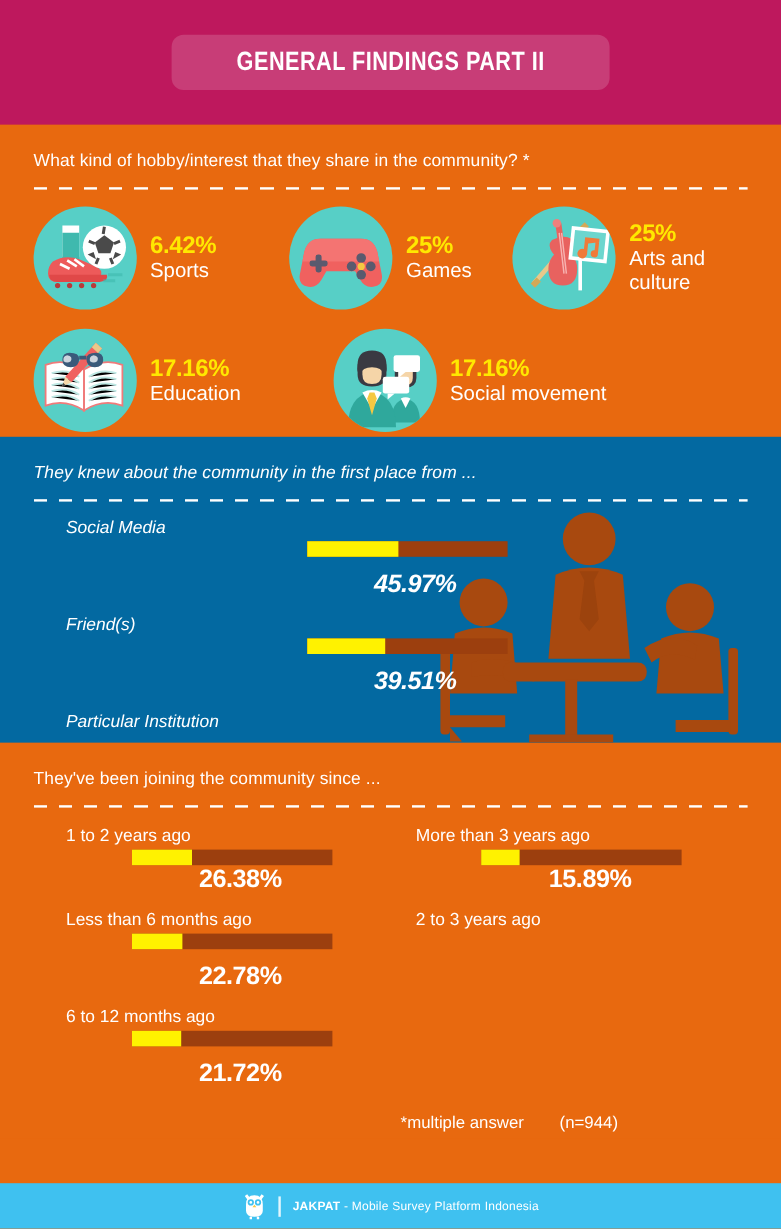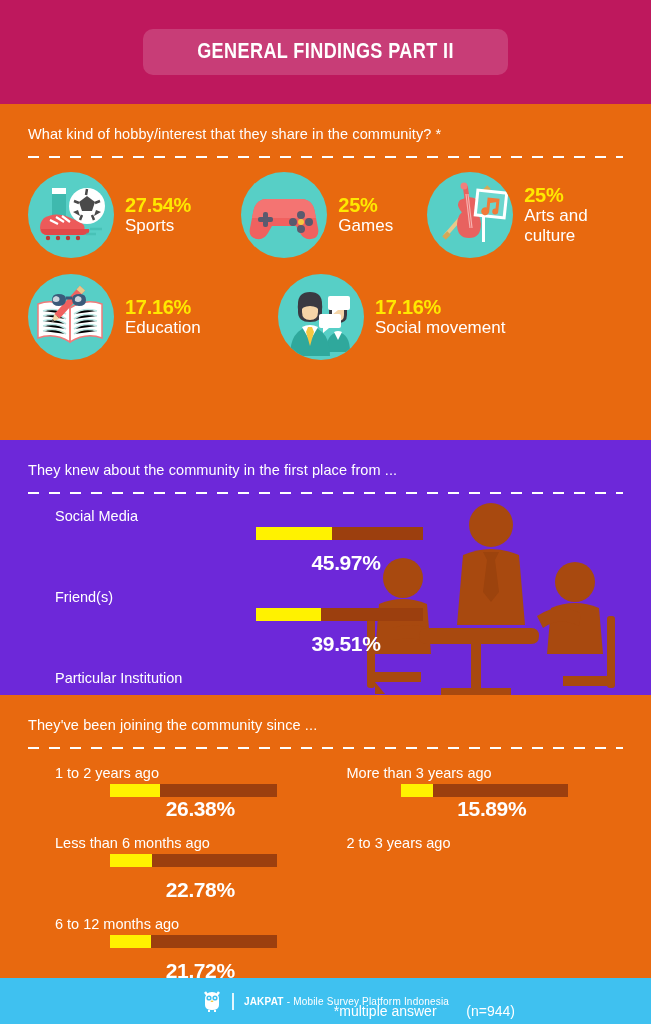--- a/index.html
+++ b/index.html
@@ -24,33 +24,33 @@
   .title-badge span {
     color:#FFFFFF; font-size:22px; font-weight:bold;
     letter-spacing:0.5px;
     transform:scaleX(0.82); display:inline-block;
     transform-origin:center;
   }
 
   
   .section { padding:22px 28px 0; position:relative; }
   .sect-orange { background:#E8690F; }
-  .sect-dark   { background:#6d28d9; }
+  .sect-dark   { background:#0369a1;font-style:italic; }
   .sect-head {
     color:#FFFFFF; font-size:14.5px; letter-spacing:0.1px;
     margin-bottom:14px; position:relative; z-index:3;
   }
   .dashes {
     height:2px; margin-bottom:8px; position:relative; z-index:3;
     background-image:repeating-linear-gradient(to right,
       #FFFFFF 0px, #FFFFFF 11px, transparent 11px, transparent 21px);
   }
 
   
-  .hobby-sect { height:336px; }
+  .hobby-sect { height:260px; }
   .hobby-row { display:flex; position:relative; z-index:3; }
   .hobby-row.r1 { margin-top:14px; }
   .hobby-row.r2 { margin-top:16px;gap:32px; }
   .hobby-item { display:flex; align-items:center; }
   .hi-sports { width:218px; }
   .hi-games  { width:190px; }
   .hi-arts   { width:200px; }
   .hi-edu    { width:218px; }
   .hi-social { width:230px; }
 
@@ -94,21 +94,21 @@
   .since-right { width:300px; padding-left:15px; }
   .since-left .bars, .since-right .bars { padding-left:0; }
   .footnote {
     color:#FFFFFF; font-size:14px; text-align:right;
     padding-right:108px; margin-top:6px; position:relative; z-index:3;
   }
   .footnote .gap { display:inline-block; width:22px; }
 
   
   .footer {
-    position:absolute; left:0; bottom:0; width:651px; height:46px;
+    position:absolute; left:0; bottom:0; width:651px; height:38px;
     background:#3FC1F0; display:flex; align-items:center; justify-content:center;
   }
   .foot-divider {
     width:2px; height:17px; background:#FFFFFF; opacity:0.85;
     margin:0 10px;
   }
   .foot-text { color:#FFFFFF; font-size:10px; letter-spacing:0.2px; }
   .foot-text b { font-weight:bold; }
 </style>
 </head>
@@ -149,21 +149,21 @@
               <path d="M59 24 l8 6 -3 9 h-10 l-3 -9 z" fill="#4A4A4A"></path>
               <path d="M59 17 l-1 6 M72 29 l-5 2 M46 29 l5 2 M52 48 l2 -5 M66 48 l-2 -5" stroke="#4A4A4A" stroke-width="2.5"></path>
               <path d="M45 40 l5 -2 2 6 z" fill="#4A4A4A"></path>
               <path d="M73 40 l-5 -2 -2 6 z" fill="#4A4A4A"></path>
 
               <path d="M62 57 h12 M58 62 h10" stroke="#3FB9AE" stroke-width="2.5" opacity="0.6"></path>
             </g>
           </svg>
         </div>
         <div class="hobby-text">
-          <div class="pct">27.54%</div>
+          <div class="pct">6.42%</div>
           <div class="lbl">Sports</div>
         </div>
       </div>
 
       <div class="hobby-item hi-games">
         <div class="circle">
           <svg width="86" height="86" viewBox="0 0 86 86">
             <path d="M26 27 h34 q12 0 14 14 l3 15 q2 10 -7 11 q-7 1 -11 -6 l-4 -7 H31 l-4 7 q-4 7 -11 6 q-9 -1 -7 -11 l3 -15 q2 -14 14 -14 z" fill="#F0615F"></path>
             <path d="M26 27 h34 q12 0 14 14 l1 5 H11 l1 -5 q2 -14 14 -14 z" fill="#F47472"></path>
             <rect x="22" y="40" width="5" height="15" rx="2" fill="#5A5A6E"></rect>

